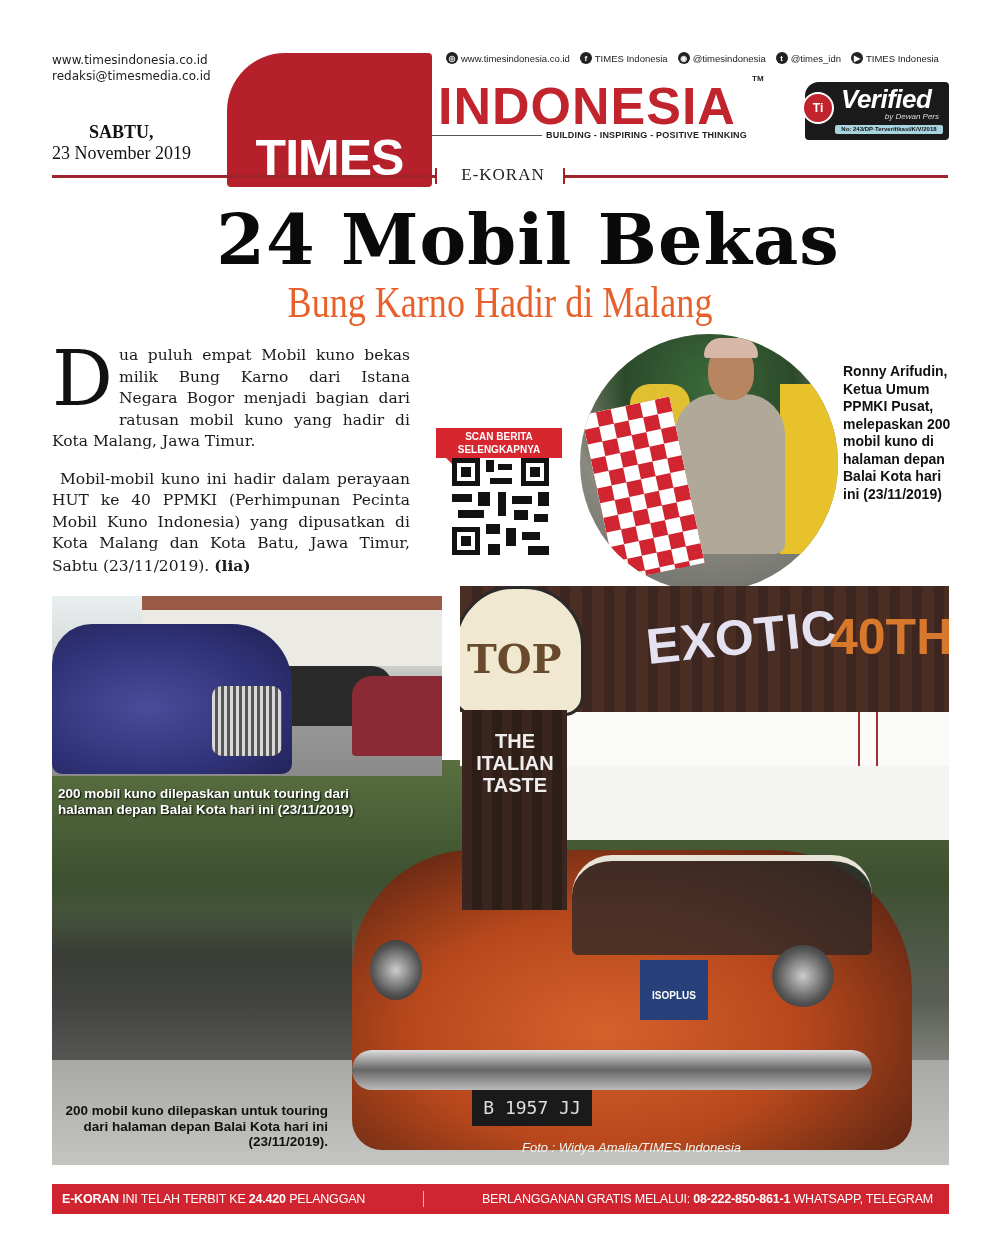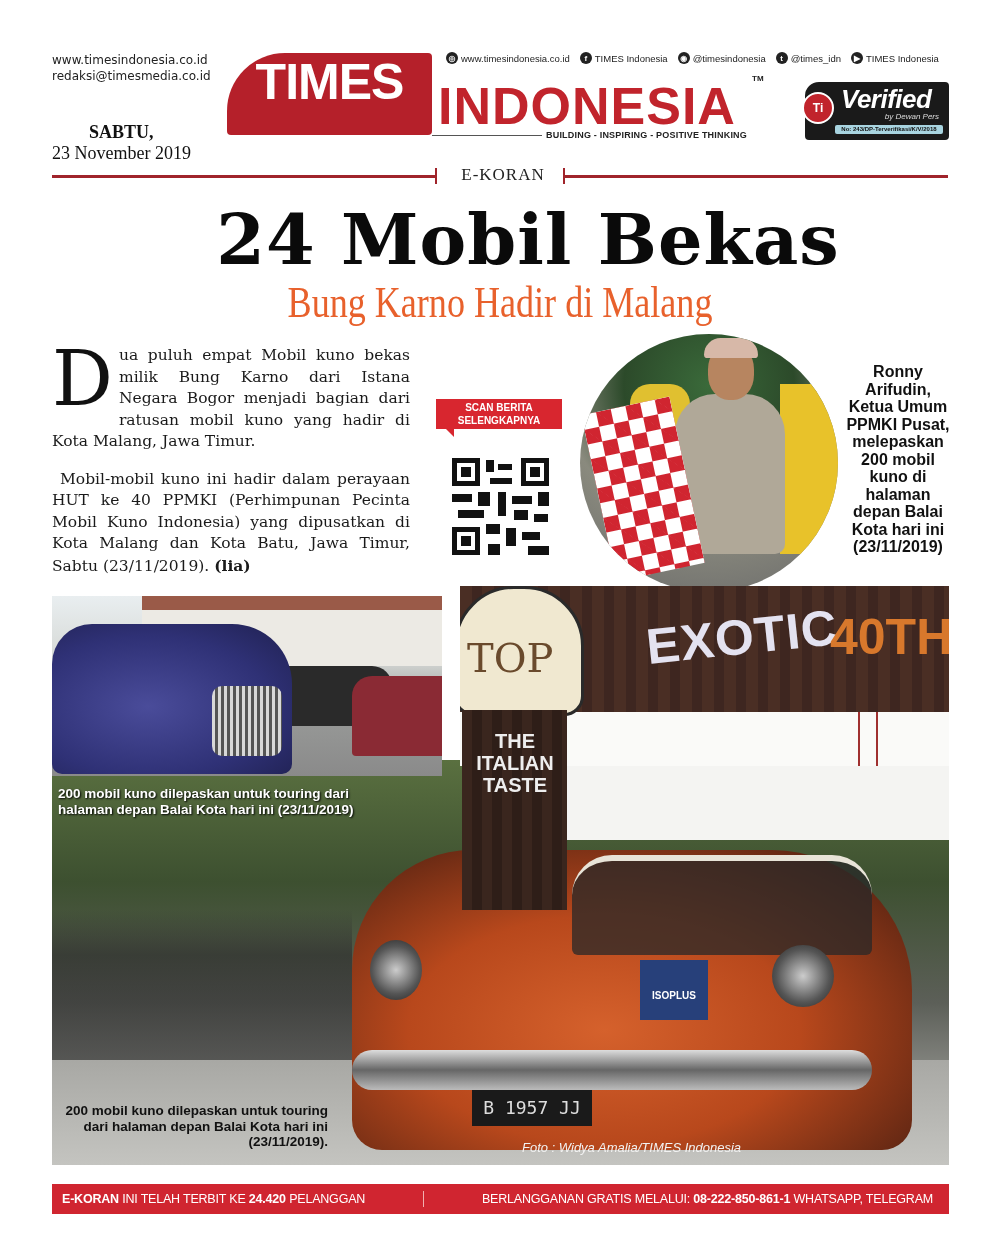--- a/index.html
+++ b/index.html
@@ -8,22 +8,22 @@
 
   .abs { position: absolute; }
 
   
   .contact { left: 52px; top: 52px; font-family: "DejaVu Sans", sans-serif; font-size: 12px; line-height: 16px; color: #222; }
   .dateblock { left: 52px; top: 122px; font-family: "Liberation Serif", serif; color: #111; }
   .dateblock .day { font-size: 18px; font-weight: bold; line-height: 20px; margin-left: 37px; }
   .dateblock .date { font-size: 18px; line-height: 22px; }
 
   
-  .logo-red { left: 227px; top: 53px; width: 205px; height: 82px; background: #b5202a;
-    border-radius: 58px 4px 4px 4px; display: flex; align-items: flex-start; justify-content: center; }
+  .logo-red { left: 227px; top: 53px; width: 205px; height: 134px; background: #b5202a;
+    border-radius: 58px 4px 4px 4px; display: flex; align-items: flex-end; justify-content: center; }
   .logo-red span { color: #fff; font-weight: bold; font-size: 50px; letter-spacing: -1px; font-family: "Liberation Sans", sans-serif; }
   .logo-indo { left: 438px; top: 78px; color: #c1242c; font-weight: bold; font-size: 52px; letter-spacing: 1px; line-height: 56px; font-family: "Liberation Sans", sans-serif; }
   .tm { left: 752px; top: 74px; font-size: 8px; font-weight: bold; color: #222; }
   .tagline-line { left: 432px; top: 135px; width: 110px; height: 1px; background: #555; }
   .tagline { left: 546px; top: 130px; font-size: 9px; font-weight: bold; color: #222; letter-spacing: 0.2px; }
 
   
   .social { left: 446px; top: 52px; display: flex; gap: 10px; font-size: 9.5px; color: #222; align-items: center; }
   .social .it { display: flex; align-items: center; gap: 3px; }
   .social .ic { width: 12px; height: 12px; border-radius: 50%; background: #222; color: #fff; font-size: 8px; display: flex; align-items: center; justify-content: center; font-weight: bold; }
@@ -46,37 +46,37 @@
   .headline { left: 12px; top: 198px; width: 1000px; text-align: center; font-family: "DejaVu Serif", serif; font-weight: bold; font-size: 70px; line-height: 84px; letter-spacing: 1px; color: #0a0a0a; padding-left: 32px; }
   .subhead { left: 0; top: 278px; width: 1000px; text-align: center; font-family: "Liberation Serif", serif; font-size: 44px; line-height: 50px; color: #e8612c; transform: scaleX(0.82); }
 
   
   .body { left: 52px; top: 345px; width: 358px; font-family: "DejaVu Serif", serif; font-size: 15.5px; line-height: 21.5px; color: #1a1a1a; text-align: justify; }
   .body .drop { float: left; font-family: "DejaVu Serif", serif; font-size: 76px; line-height: 62px; margin: 3px 6px 0 0; color: #111; }
   .body p + p { text-indent: 8px; margin-top: 16px; }
   .body b { font-weight: bold; }
 
   
-  .qr-banner { left: 436px; top: 399px; width: 126px; height: 30px; background: #d8262f; color: #fff; font-weight: bold; font-size: 10px; line-height: 13px; text-align: center; padding-top: 2px; }
+  .qr-banner { left: 436px; top: 428px; width: 126px; height: 30px; background: #d8262f; color: #fff; font-weight: bold; font-size: 10px; line-height: 13px; text-align: center; padding-top: 2px; }
   .qr-banner:after { content: ""; position: absolute; left: 10px; bottom: -8px; border-left: 8px solid transparent; border-right: 0 solid transparent; border-top: 8px solid #d8262f; }
   .qr { left: 452px; top: 458px; width: 97px; height: 97px; background: #fff; }
   .qr .cell { position: absolute; background: #111; }
 
   
   .circle { left: 580px; top: 334px; width: 258px; height: 258px; border-radius: 50%; overflow: hidden;
     background: radial-gradient(circle at 50% 20%, #3a6a3a 0%, #2c4a2a 35%, #8a8a7e 60%, #6a6a6a 100%); }
   .circle .vest { position: absolute; left: 95px; top: 60px; width: 110px; height: 160px; background: #b0a898; border-radius: 40px 40px 10px 10px; }
   .circle .head { position: absolute; left: 128px; top: 10px; width: 46px; height: 56px; background: #b78560; border-radius: 45%; }
   .circle .cap { position: absolute; left: 124px; top: 4px; width: 54px; height: 20px; background: #d7b8a8; border-radius: 20px 20px 4px 4px; }
   .circle .flag { position: absolute; left: 18px; top: 70px; width: 90px; height: 170px;
     background-image: linear-gradient(45deg, #d02530 25%, transparent 25%, transparent 75%, #d02530 75%), linear-gradient(45deg, #d02530 25%, #fff 25%, #fff 75%, #d02530 75%);
     background-size: 30px 30px; background-position: 0 0, 15px 15px; transform: rotate(-12deg); }
   .circle .yellow { position: absolute; left: 200px; top: 50px; width: 58px; height: 170px; background: #e8c22a; }
   .circle .yellow2 { position: absolute; left: 50px; top: 50px; width: 60px; height: 90px; background: #e0c030; border-radius: 20px; }
-  .caption-right { left: 843px; top: 363px; width: 110px; font-weight: bold; font-size: 16px; line-height: 17.5px; color: #111; text-align: center; }
+  .caption-right { left: 843px; top: 363px; width: 110px; font-weight: bold; font-size: 14px; line-height: 17.5px; color: #111; }
 
   
   .photo1 { left: 52px; top: 596px; width: 390px; height: 180px; overflow: hidden;
     background: linear-gradient(180deg, #e9eef0 0%, #d6d9d6 35%, #9a9c9a 60%, #8a8a8a 100%); }
   .photo1 .bld { position: absolute; left: 90px; top: 0; width: 300px; height: 70px; background: #eceae4; border-top: 14px solid #9a5a48; }
   .photo1 .truck { position: absolute; left: 0; top: 28px; width: 240px; height: 150px; background: radial-gradient(ellipse at 40% 55%, #4a4c9a 0%, #2f3176 60%, #1f2050 100%); border-radius: 40px 60px 10px 10px; }
   .photo1 .grill { position: absolute; left: 160px; top: 90px; width: 70px; height: 70px; background: repeating-linear-gradient(90deg, #d8d8d8 0 3px, #555 3px 6px); border-radius: 10px; }
   .photo1 .car2 { position: absolute; left: 210px; top: 70px; width: 130px; height: 60px; background: #2a2a2a; border-radius: 20px 20px 4px 4px; }
   .photo1 .car3 { position: absolute; left: 300px; top: 80px; width: 90px; height: 80px; background: #8a2a34; border-radius: 20px 0 0 4px; }
 
@@ -92,21 +92,21 @@
   .photo2 .hl1 { position: absolute; left: 318px; top: 180px; width: 52px; height: 60px; border-radius: 50%; background: radial-gradient(circle, #ccc 0%, #555 60%, #222 100%); }
   .photo2 .hl2 { position: absolute; left: 720px; top: 185px; width: 62px; height: 62px; border-radius: 50%; background: radial-gradient(circle, #ccc 0%, #555 60%, #222 100%); }
   .photo2 .isoplus { position: absolute; left: 588px; top: 200px; width: 68px; height: 60px; background: #27407a; color: #fff; font-size: 10px; font-weight: bold; text-align: center; padding-top: 30px; }
 
   
   .photo3 { left: 460px; top: 586px; width: 489px; height: 180px; background: #fafaf8; overflow: hidden; }
   .photo3 .beam { position: absolute; left: 0; top: 0; width: 489px; height: 126px; background: repeating-linear-gradient(90deg, #4a2e24 0 12px, #3e2620 12px 22px); }
   .photo3 .exotic { position: absolute; left: 186px; top: 22px; font-size: 50px; font-weight: bold; color: #e4e2f0; transform: rotate(-6deg); letter-spacing: 1px; }
   .photo3 .forty { position: absolute; left: 370px; top: 22px; font-size: 50px; font-weight: bold; color: #d8782c; }
   .photo3 .topbadge { position: absolute; left: -6px; top: 0; width: 130px; height: 130px; border-radius: 60px 60px 20px 20px; background: #f0e8d0; border: 3px solid #2a2a2a; }
-  .photo3 .topbadge span { position: absolute; left: 10px; top: 46px; font-family: "DejaVu Serif", serif; font-weight: normal; font-size: 40px; color: #6a4a2c; }
+  .photo3 .topbadge span { position: absolute; left: 10px; top: 46px; font-family: "DejaVu Serif", serif; font-weight: bold; font-size: 40px; color: #6a4a2c; }
   .photo3 .tower { position: absolute; left: 398px; top: 126px; width: 20px; height: 54px; border-left: 2px solid #a03030; border-right: 2px solid #a03030; }
   .pole { left: 462px; top: 710px; width: 105px; height: 200px; background: repeating-linear-gradient(90deg, #3a261e 0 10px, #2e1e18 10px 20px); }
   .pole .t { position: absolute; left: 8px; top: 20px; width: 90px; color: #eee; font-size: 20px; font-weight: bold; text-align: center; line-height: 22px; font-family: "Liberation Sans Narrow", "Liberation Sans", sans-serif; }
 
   
   .cap1 { left: 58px; top: 786px; width: 300px; color: #fff; font-weight: bold; font-size: 13.5px; line-height: 15.5px; text-shadow: 1px 1px 2px #000; }
   .cap2 { left: 58px; top: 1103px; width: 270px; color: #111; font-weight: bold; font-size: 13.5px; line-height: 15.5px; text-align: right; }
   .credit { left: 522px; top: 1140px; color: #f2f2f2; font-style: italic; font-size: 13px; }
 
   

